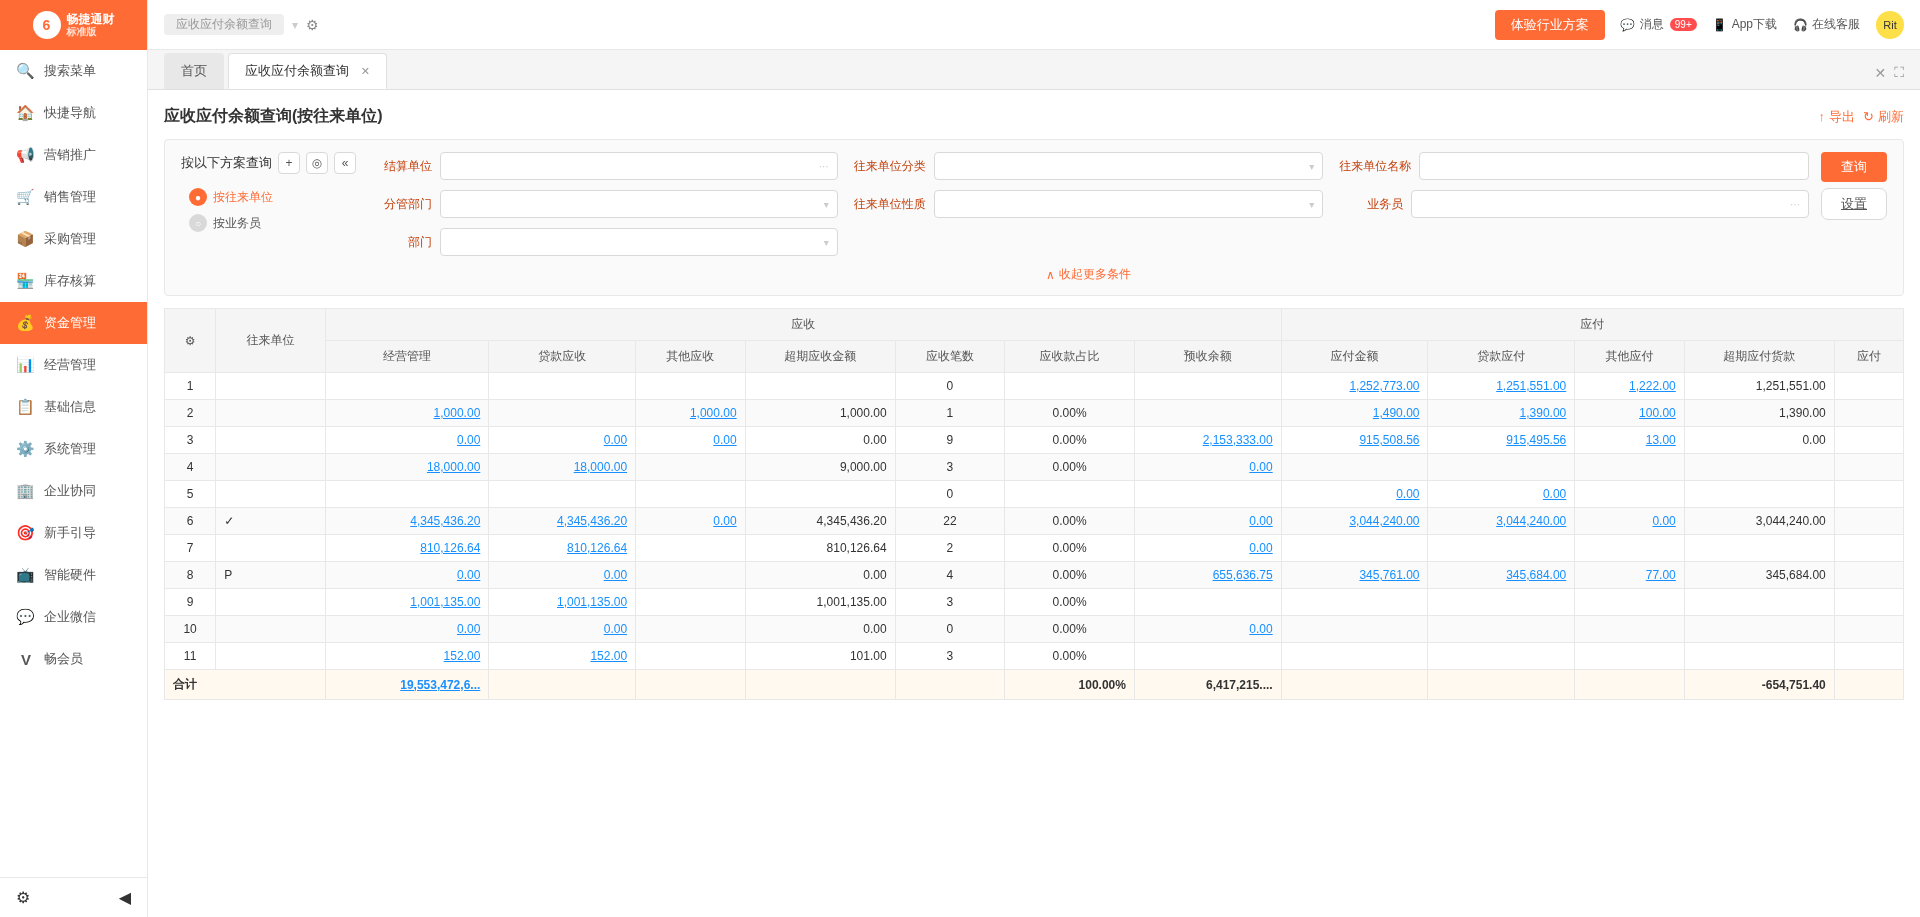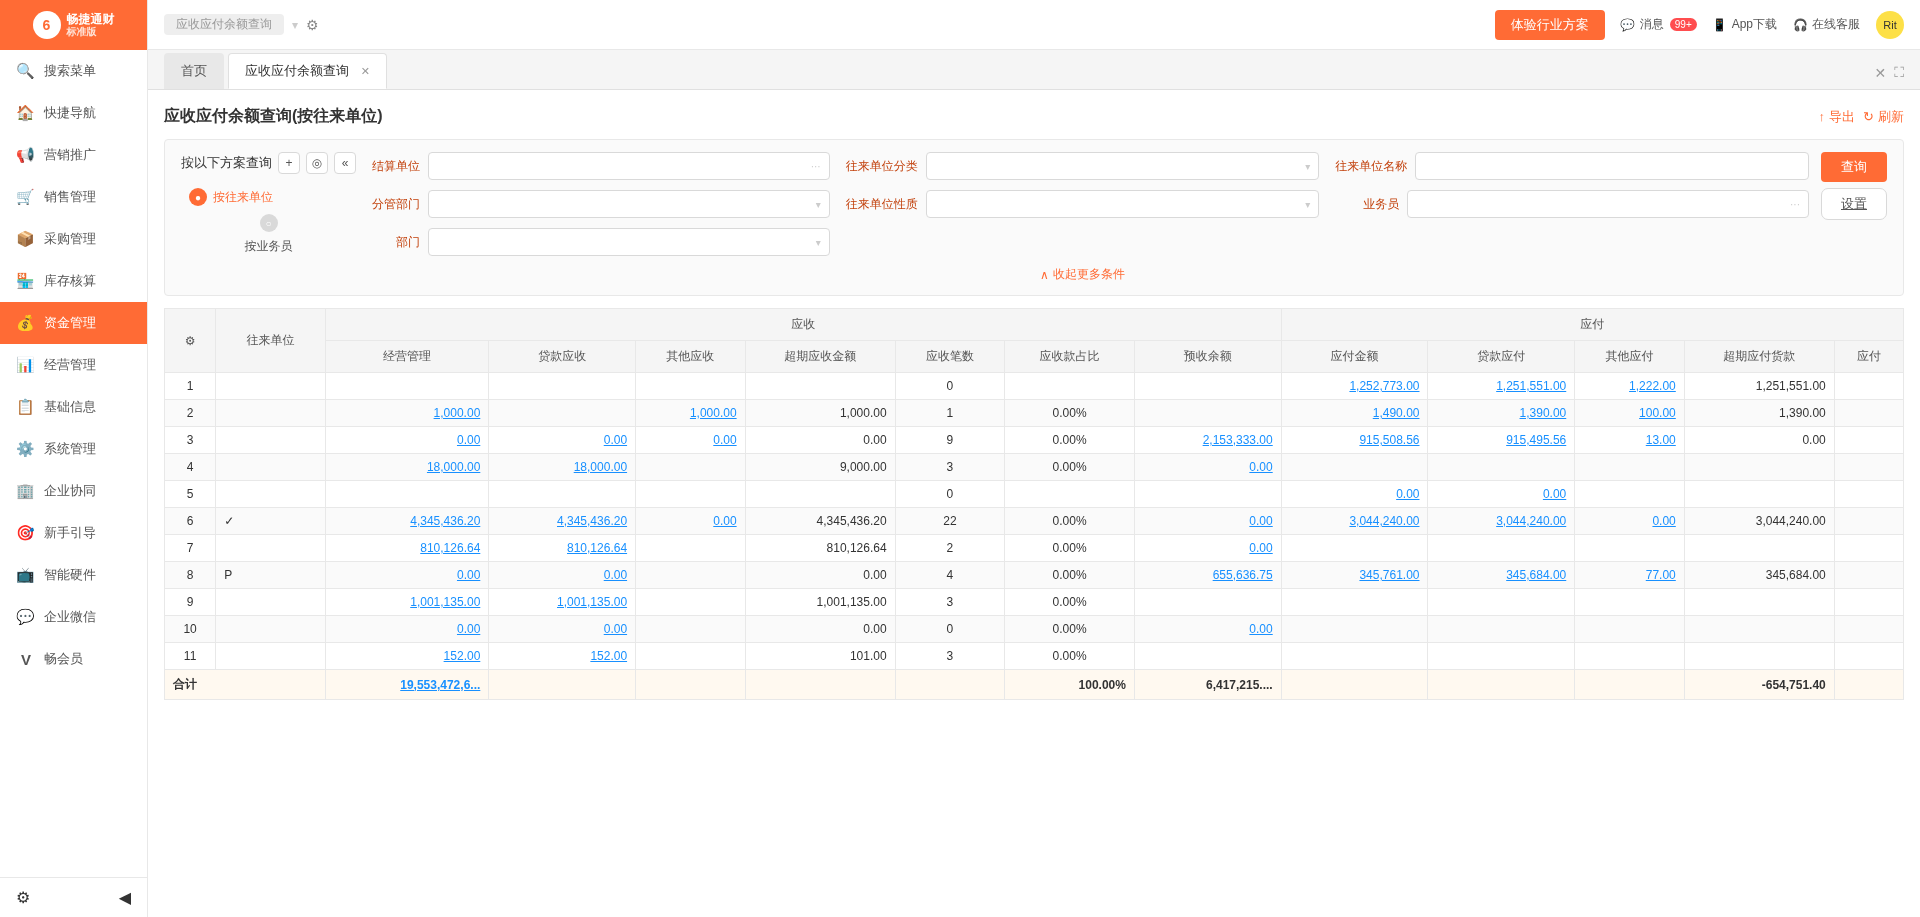--- a/index.html
+++ b/index.html
@@ -282,33 +282,33 @@
           <button class="title-action-btn">
             <span>↻</span>
             <span>刷新</span>
           </button>
         </div>
       </div>
 
       <div class="query-panel">
         <div style="display:flex;align-items:flex-start;">
 
-          <div style="min-width:120px;">
+          <div style="margin-right:12px;min-width:120px;">
             <div style="display:flex;align-items:center;gap:6px;margin-bottom:10px;">
               <span style="font-size:13px;color:#333;font-weight:500;">按以下方案查询</span>
               <span class="query-icon-btn">+</span>
               <span class="query-icon-btn">◎</span>
               <span class="query-icon-btn">«</span>
             </div>
             <div>
               <div style="display:flex;align-items:center;gap:6px;padding:4px 8px;cursor:pointer;">
                 <div class="side-panel-icon">●</div>
                 <span style="color:#ff6b35;font-size:12px;">按往来单位</span>
               </div>
-              <div style="display:flex;align-items:center;gap:6px;padding:4px 8px;cursor:pointer;flex-direction:column;">
+              <div style="display:flex;align-items:center;gap:6px;padding:4px 8px;cursor:pointer;">
                 <div class="side-panel-icon-grey">○</div>
                 <span style="color:#555;font-size:12px;">按业务员</span>
               </div>
             </div>
           </div>
 
           <div style="flex:1;">
             <div class="query-fields-grid">
 
               <div class="query-field">

